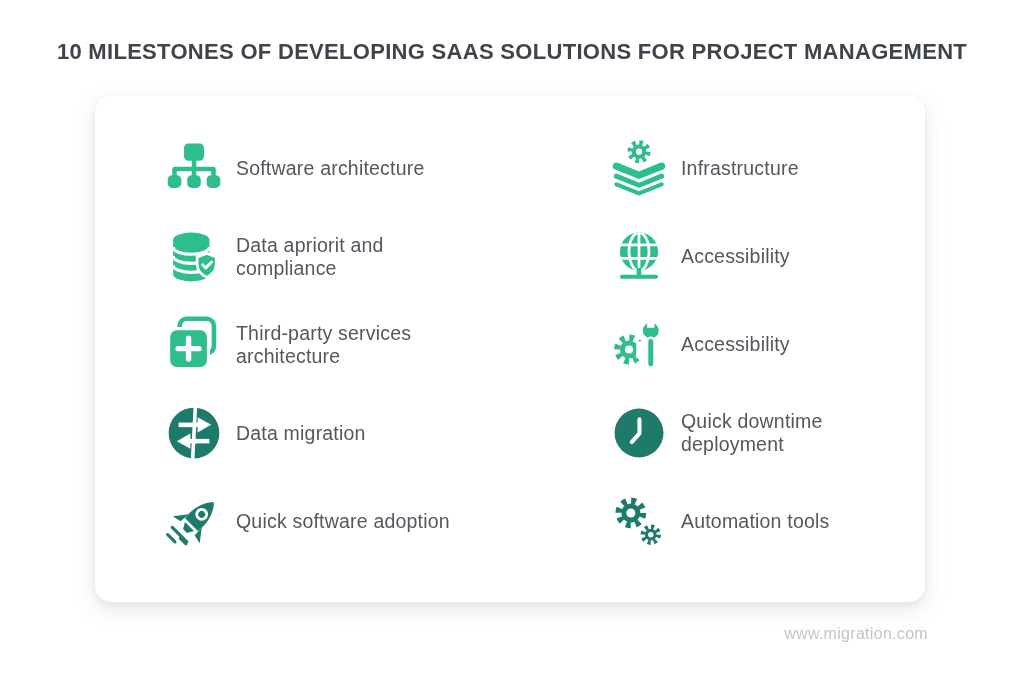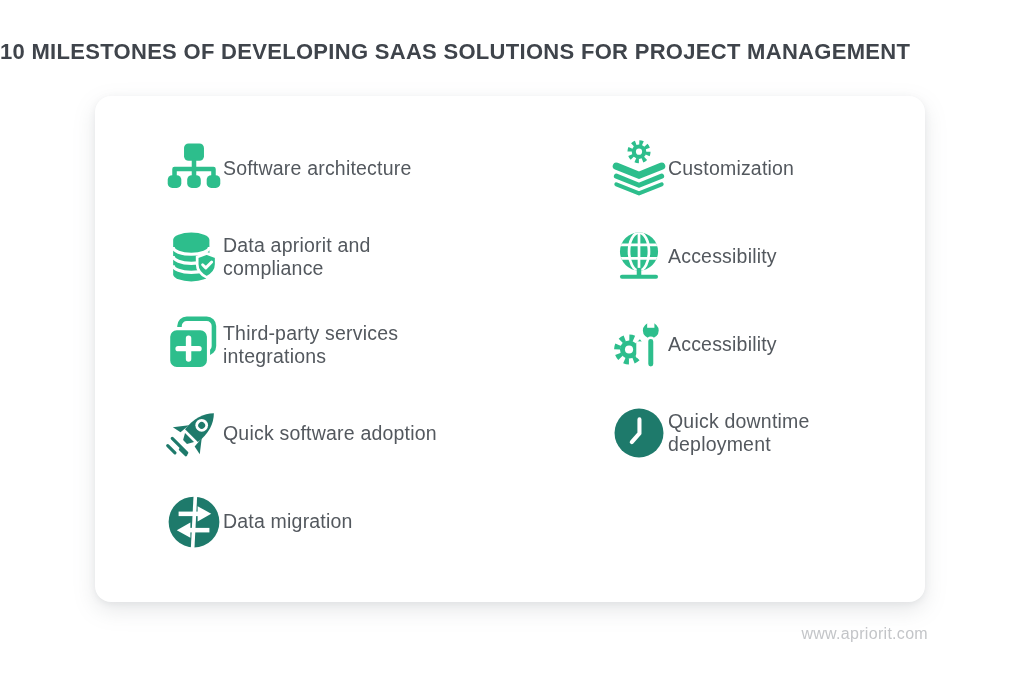--- a/index.html
+++ b/index.html
@@ -10,39 +10,39 @@
   *{margin:0;padding:0;box-sizing:border-box;}
   html,body{width:1024px;height:675px;}
   body{
     position:relative;
     background:var(--page_bg);
     font-family:"Liberation Sans","DejaVu Sans",sans-serif;
     overflow:hidden;
   }
   .title{
     position:absolute; top:39px; left:0; width:100%;
-    text-align:left;
+    text-align:center;
     font-size:22px; font-weight:700; letter-spacing:.3px;
     color:var(--title_text);
   }
   .card{
     position:absolute; left:95px; top:96px;
     width:830px; height:506px;
     background:var(--card_bg);
     border-radius:16px;
     box-shadow:0 8px 22px rgba(120,125,135,.18), 0 2px 6px rgba(120,125,135,.10);
     display:grid;
     grid-template-columns:445px 1fr;
     grid-template-rows:repeat(5,1fr);
     grid-auto-flow:column;
     padding:28px 0 36px 0;
   }
   .item{
     display:flex; align-items:center;
-    padding-left:70px; 
+    padding-left:70px; gap:13px;
   }
   .icon{width:58px;height:58px;flex:0 0 58px;display:block;}
   .icon svg{display:block;width:58px;height:58px;}
   .item[data-color="green"] .icon{color:var(--green);}
   .item[data-color="teal"]  .icon{color:var(--teal);}
   .label{
     font-size:19.5px; line-height:1.18; letter-spacing:.2px;
     color:var(--label_text);
     white-space:pre-line;
   }
@@ -87,67 +87,67 @@
 
   <div class="item" data-color="green">
     <span class="icon">
       <svg viewBox="0 0 64 64">
         <rect x="16" y="3" width="38" height="38" rx="8" fill="none" stroke="currentColor" stroke-width="5"></rect>
         <rect x="4" y="14" width="44" height="44" rx="9" fill="currentColor" stroke="#fff" stroke-width="3.5"></rect>
         <path d="M26 24.5 V47.5 M14.5 36 H37.5" stroke="#fff" stroke-width="6" stroke-linecap="round"></path>
       </svg>
     </span>
     <span class="label">Third-party services
-integrations</span>
+architecture</span>
+  </div>
+
+  <div class="item" data-color="teal">
+    <span class="icon">
+      <svg viewBox="0 0 64 64">
+        <circle cx="32" cy="32" r="28" fill="currentColor"></circle>
+        <path d="M33.5 3 L30.5 61" stroke="#fff" stroke-width="4"></path>
+        <path d="M15 23 H37" stroke="#fff" stroke-width="5"></path>
+        <path d="M36 14.5 L51 23 L36 31.5 Z" fill="#fff"></path>
+        <path d="M27 41 H49" stroke="#fff" stroke-width="5"></path>
+        <path d="M28 32.5 L13 41 L28 49.5 Z" fill="#fff"></path>
+      </svg>
+    </span>
+    <span class="label">Data migration</span>
   </div>
 
   <div class="item" data-color="teal">
     <span class="icon">
       <svg viewBox="0 0 64 64">
         <g transform="rotate(45 32 32)">
           <path d="M32 1 C40 9 44 21 42 36 L22 36 C20 21 24 9 32 1 Z" fill="currentColor"></path>
           <path d="M22 30 L11 44 L21 42 Z" fill="currentColor"></path>
           <path d="M42 30 L53 44 L43 42 Z" fill="currentColor"></path>
           <path d="M25 39 H39 L35 46 H29 Z" fill="currentColor"></path>
           <circle cx="32" cy="20" r="7" fill="#fff"></circle>
           <circle cx="32" cy="20" r="3.8" fill="currentColor"></circle>
         </g>
         <path d="M3 46 L11 54 M8 38 L24 54 M17 50 L23 56" stroke="currentColor" stroke-width="3.5" stroke-linecap="round"></path>
       </svg>
     </span>
     <span class="label">Quick software adoption</span>
   </div>
 
-  <div class="item" data-color="teal">
-    <span class="icon">
-      <svg viewBox="0 0 64 64">
-        <circle cx="32" cy="32" r="28" fill="currentColor"></circle>
-        <path d="M33.5 3 L30.5 61" stroke="#fff" stroke-width="4"></path>
-        <path d="M15 23 H37" stroke="#fff" stroke-width="5"></path>
-        <path d="M36 14.5 L51 23 L36 31.5 Z" fill="#fff"></path>
-        <path d="M27 41 H49" stroke="#fff" stroke-width="5"></path>
-        <path d="M28 32.5 L13 41 L28 49.5 Z" fill="#fff"></path>
-      </svg>
-    </span>
-    <span class="label">Data migration</span>
-  </div>
-
   <div class="item" data-color="green">
     <span class="icon">
       <svg viewBox="0 0 64 64">
         <path d="M7 30 L32 40 L57 30" fill="none" stroke="currentColor" stroke-width="8" stroke-linejoin="round" stroke-linecap="round"></path>
         <path d="M7 41 L32 51 L57 41" fill="none" stroke="currentColor" stroke-width="5.5" stroke-linejoin="round" stroke-linecap="round"></path>
         <path d="M7 50 L32 60 L57 50" fill="none" stroke="currentColor" stroke-width="4.5" stroke-linejoin="round" stroke-linecap="round"></path>
         <circle cx="32" cy="14" r="15" fill="#fff"></circle>
         <circle cx="32" cy="14" r="10" fill="none" stroke="currentColor" stroke-width="5.5" stroke-dasharray="3.93 3.93"></circle>
         <circle cx="32" cy="14" r="8" fill="currentColor"></circle>
         <circle cx="32" cy="14" r="3.4" fill="#fff"></circle>
       </svg>
     </span>
-    <span class="label">Customization</span>
+    <span class="label">Infrastructure</span>
   </div>
 
   <div class="item" data-color="green">
     <span class="icon">
       <svg viewBox="0 0 64 64">
         <defs>
             <clipPath id="globeClip">
               <circle cx="32" cy="26" r="21"></circle>
             </clipPath>
           </defs>
@@ -182,16 +182,30 @@
     <span class="icon">
       <svg viewBox="0 0 64 64">
         <circle cx="32" cy="32" r="27" fill="currentColor"></circle>
         <path d="M32.5 17 V32.5 L24 42" fill="none" stroke="#fff" stroke-width="4.5" stroke-linecap="round" stroke-linejoin="round"></path>
       </svg>
     </span>
     <span class="label">Quick downtime
 deployment</span>
   </div>
 
+  <div class="item" data-color="teal">
+    <span class="icon">
+      <svg viewBox="0 0 64 64">
+        <circle cx="23" cy="22" r="13.5" fill="none" stroke="currentColor" stroke-width="7" stroke-dasharray="5.3 5.3"></circle>
+        <circle cx="23" cy="22" r="10.5" fill="currentColor"></circle>
+        <circle cx="23" cy="22" r="5" fill="#fff"></circle>
+        <circle cx="45" cy="46" r="13.5" fill="#fff"></circle>
+        <circle cx="45" cy="46" r="8.5" fill="none" stroke="currentColor" stroke-width="5.5" stroke-dasharray="3.34 3.34"></circle>
+        <circle cx="45" cy="46" r="6.5" fill="currentColor"></circle>
+        <circle cx="45" cy="46" r="3" fill="#fff"></circle>
+      </svg>
+    </span>
+    <span class="label">Automation tools</span>
+  </div>
 
 </div>
 
-<div class="footer">www.apriorit.com</div>
+<div class="footer">www.migration.com</div>
 
 </body></html>

